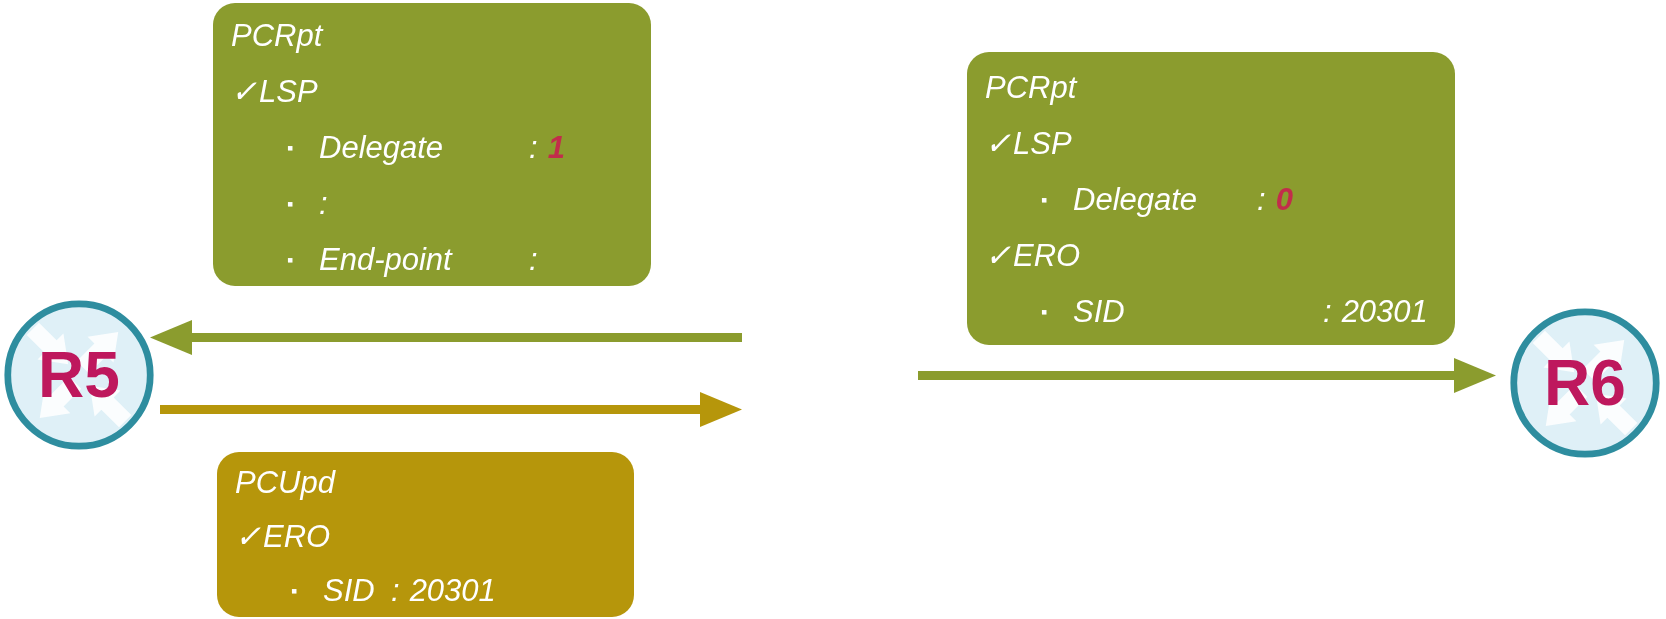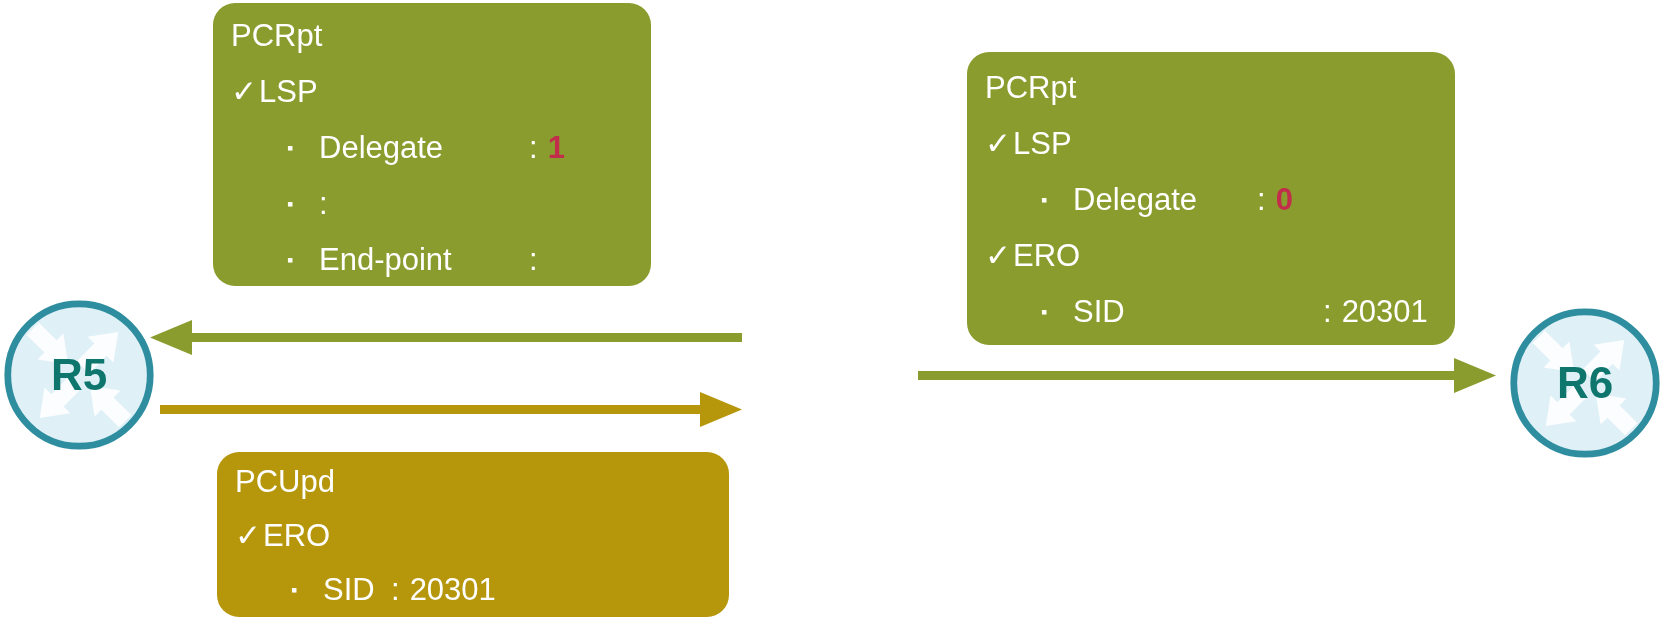--- a/index.html
+++ b/index.html
@@ -7,40 +7,40 @@
     position:relative;width:1666px;height:619px;background:#ffffff;
     font-family:"Liberation Sans",sans-serif;overflow:hidden;
   }
   
   .msgbox{
     position:absolute;border-radius:22px;color:#ffffff;
     font-size:31px;line-height:56px;box-sizing:border-box;
   }
   .box-green{background:#8B9C2E;}
   .box-gold{background:#B6960B;}
-  .msgbox .line{height:56px;display:flex;align-items:center;white-space:nowrap;}
+  .msgbox .line{height:56px;display:flex;white-space:nowrap;font-style:italic;}
   .b-gold .line{height:54px;}
   .msgbox .tline{padding-left:18px;}
   .msgbox .row{padding-left:74px;}
   .bullet{width:32px;font-size:18px;flex:none;}
   .check{margin-right:2px;}
   .label{flex:none;display:inline-block;}
   .b-left .label{width:210px;}
   .b-right .row-delegate .label{width:184px;}
   .b-right .row-sid .label{width:250px;}
   .b-gold .label{width:68px;}
   .value{margin-left:10px;}
   .red{color:#C22D4B;font-weight:bold;}
   
   .node{position:absolute;width:154px;height:154px;}
   .node svg{position:absolute;left:0;top:0;}
   .node .nlabel{
     position:absolute;left:0;top:0;width:100%;height:100%;
     display:flex;align-items:center;justify-content:center;
-    font-size:44px;font-weight:bold;color:#0f766e;
+    font-size:64px;font-weight:bold;color:#be185d;
   }
   
   .arrow{position:absolute;}
   .fill-green{fill:#8B9C2E;}
   .fill-gold{fill:#B6960B;}
 </style>
 </head>
 <body>
 
 <div class="canvas">
@@ -89,21 +89,21 @@
       <span>ERO</span>
     </div>
     <div class="line row row-sid">
       <span class="bullet">▪</span>
       <span class="label">SID</span>
       <span>:</span>
       <span class="value">20301</span>
     </div>
   </div>
 
-  <div class="msgbox box-gold b-gold" style="left:217px;top:452px;width:512px;height:165px;padding-top:3px;">
+  <div class="msgbox box-gold b-gold" style="left:217px;top:452px;width:417px;height:165px;padding-top:3px;">
     <div class="line tline">
       <span>PCUpd</span>
     </div>
     <div class="line tline">
       <span class="check">✓</span>
       <span>ERO</span>
     </div>
     <div class="line row">
       <span class="bullet">▪</span>
       <span class="label">SID</span>

